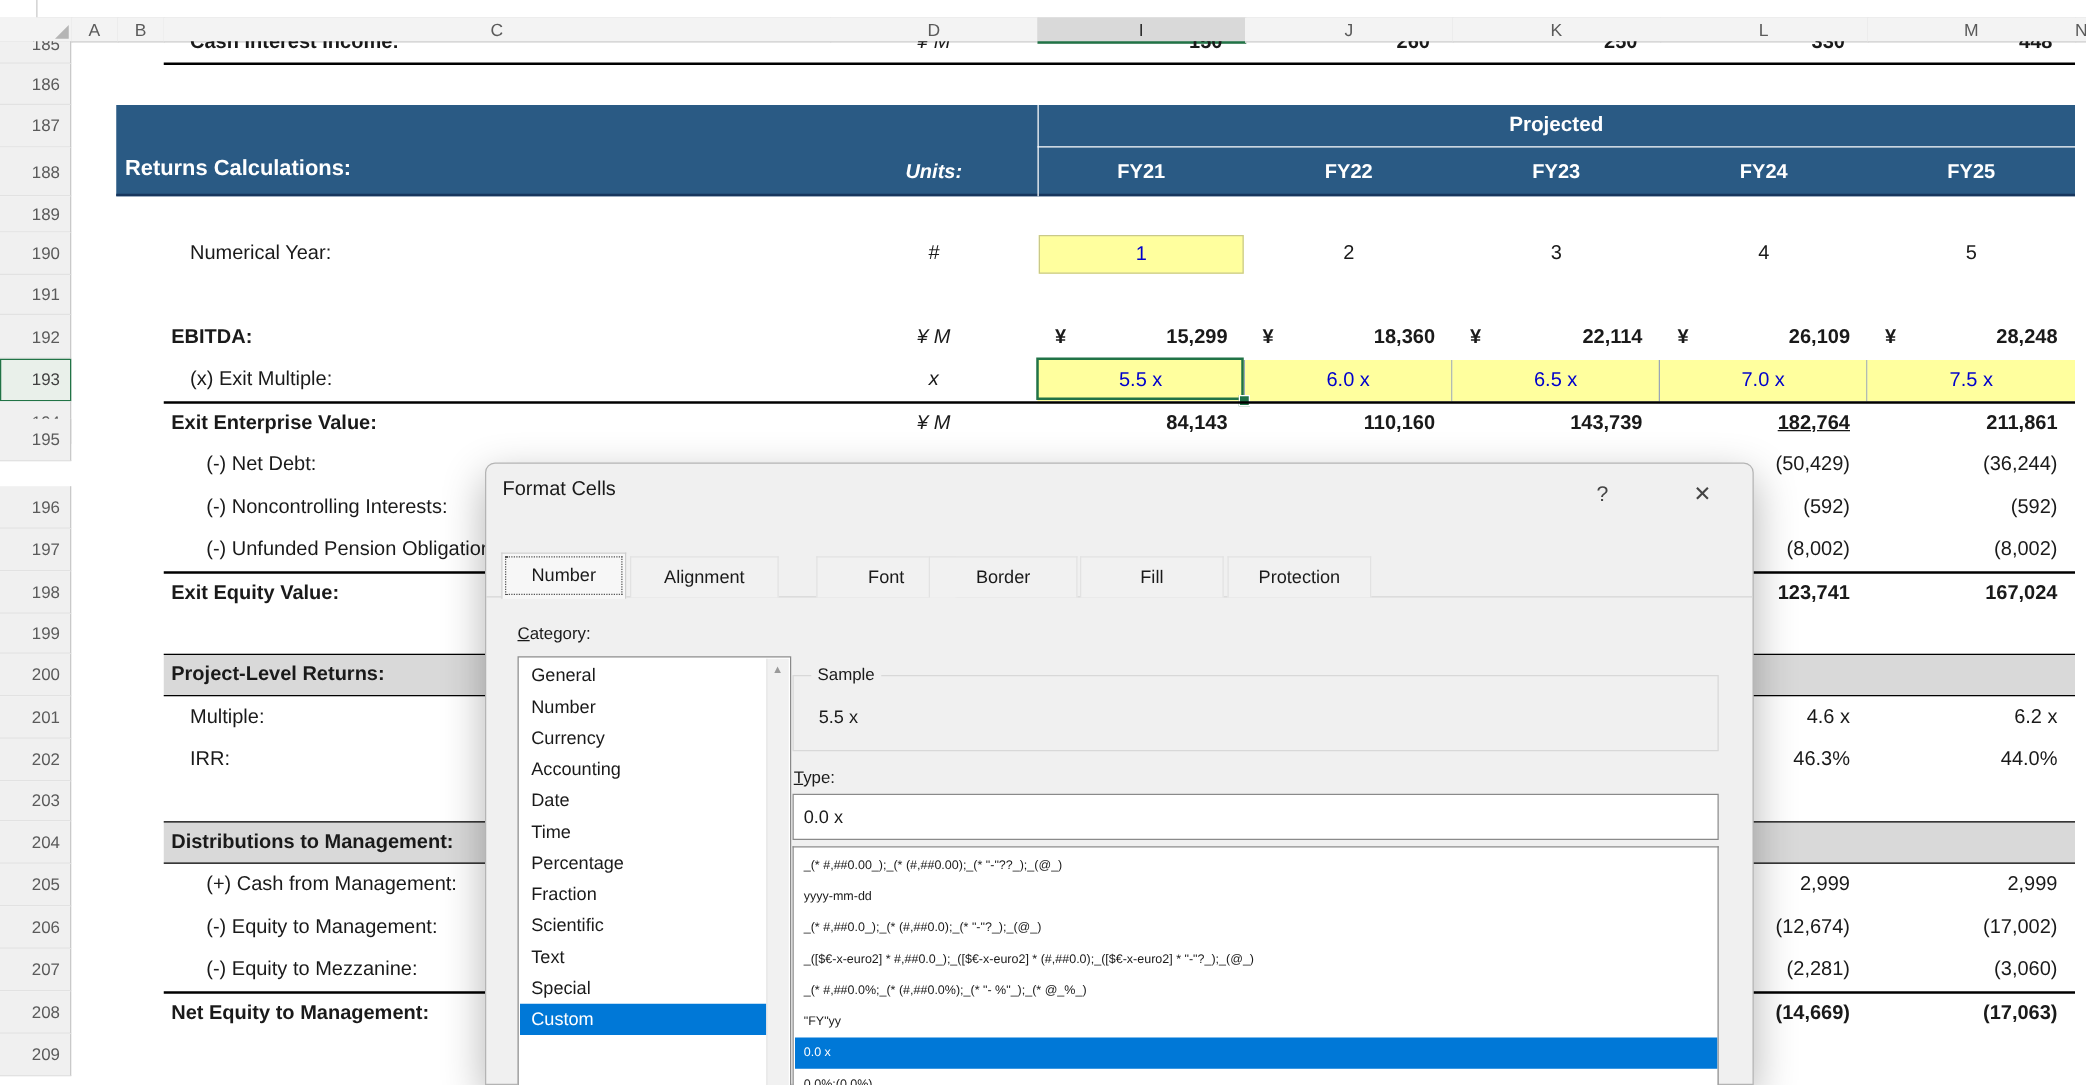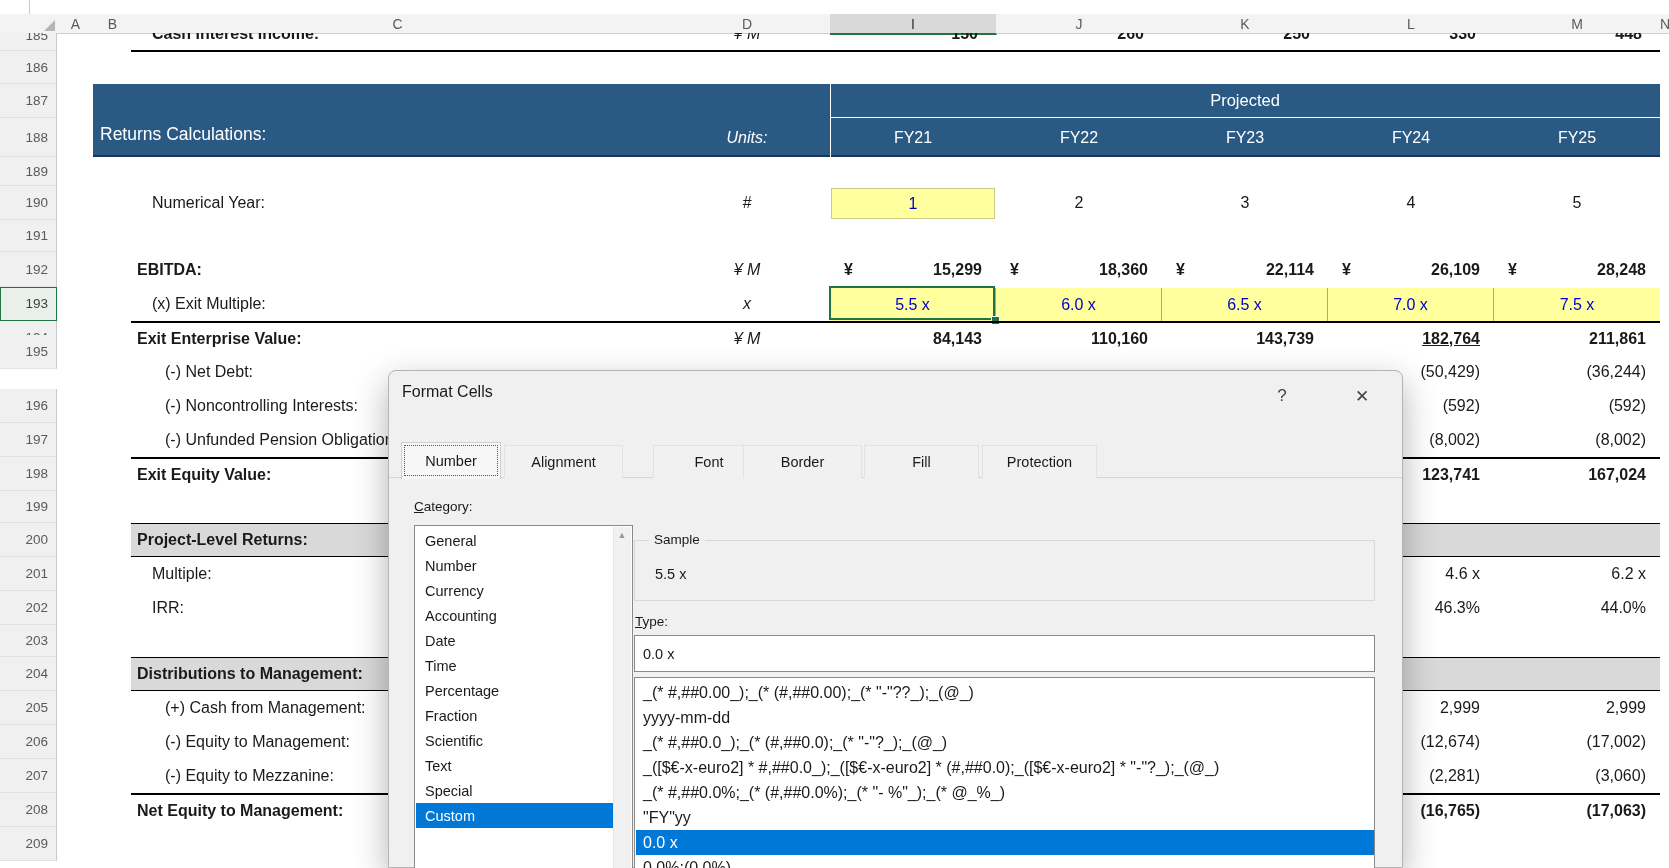--- a/index.html
+++ b/index.html
@@ -24,21 +24,21 @@
   .unit{justify-content:center;font-style:italic;}
   .num{justify-content:flex-end;}
   .ctr{justify-content:center;}
   .b{font-weight:bold;}
   .blue{color:#0000cc;}
   .line{background:#000;height:1.5px;}
   .band{background:#d9d9d9;border-top:1.5px solid #000;border-bottom:1.5px solid #000;box-sizing:border-box;}
   .acct{display:flex;align-items:center;justify-content:space-between;font-size:16px;font-weight:bold;}
   
   .bluband{background:#2a5a84;}
-  .wtxt{color:#fff;font-weight:normal;}
+  .wtxt{color:#fff;font-weight:bold;}
   
   .yel{background:#ffff9e;box-sizing:border-box;}
   
   .dlg{left:388px;top:370px;width:1015px;height:498px;background:#f0f0f0;border:1px solid #b4b4b4;
        border-radius:8px 8px 0 0;box-shadow:0 12px 34px rgba(0,0,0,.30);box-sizing:border-box;z-index:10;}
   .dlgtitle{left:13px;top:12px;font-size:16px;color:#1a1a1a;}
   .dlgbtn{top:14px;width:30px;height:22px;display:flex;align-items:center;justify-content:center;
           font-size:17px;color:#444;cursor:default;}
   .tabbar{left:0;top:71px;width:1013px;height:36px;border-bottom:1px solid #d5d5d5;box-sizing:border-box;}
   .tab{position:absolute;top:3px;height:33px;display:flex;align-items:center;justify-content:center;
@@ -51,21 +51,21 @@
            padding-left:9px;box-sizing:border-box;font-size:14.5px;}
   .catitem.sel{background:#0078d7;color:#fff;}
   .lscroll{position:absolute;right:1px;top:1px;width:17px;height:341px;background:#f1f1f1;border-left:1px solid #e6e6e6;}
   .lscroll .up{position:absolute;top:3px;left:0;width:16px;text-align:center;font-size:9px;color:#9a9a9a;}
   .groupbox{left:245px;top:169px;width:741px;height:61px;border:1px solid #d8d8d8;box-sizing:border-box;}
   .grouplab{left:260px;top:161px;background:#f0f0f0;padding:0 5px;font-size:13.5px;}
   .typeinput{left:245px;top:264px;width:741px;height:37px;background:#fff;border:1px solid #8a8a8a;box-sizing:border-box;
              display:flex;align-items:center;padding-left:8px;font-size:14.5px;}
   .typelist{left:245px;top:306px;width:741px;height:192px;background:#fff;border:1px solid #8a8a8a;border-bottom:none;box-sizing:border-box;overflow:hidden;}
   .fmtitem{position:absolute;left:1px;width:738px;height:25px;display:flex;align-items:center;
-           padding-left:7px;box-sizing:border-box;font-size:16px;white-space:pre;}
+           padding-left:7px;box-sizing:border-box;font-size:10px;white-space:pre;}
   .fmtitem.sel{background:#0078d7;color:#fff;}
   .clip{overflow:hidden;}
 </style>
 </head>
 <body>
 
 <div class="abs fbar"></div>
 <div class="abs namebox"></div>
 
 <div class="abs cornercell"></div>
@@ -216,21 +216,21 @@
 <div class="abs cellTxt num" style="left:1328px;top:691px;width:152px;height:34px;">2,999</div>
 <div class="abs cellTxt num" style="left:1494px;top:691px;width:152px;height:34px;">2,999</div>
 <div class="abs cellTxt lbl" style="left:165px;top:725px;width:430px;height:34px;">(-) Equity to Management:</div>
 <div class="abs cellTxt num" style="left:1328px;top:725px;width:152px;height:34px;">(12,674)</div>
 <div class="abs cellTxt num" style="left:1494px;top:725px;width:152px;height:34px;">(17,002)</div>
 <div class="abs cellTxt lbl" style="left:165px;top:759px;width:430px;height:34px;">(-) Equity to Mezzanine:</div>
 <div class="abs cellTxt num" style="left:1328px;top:759px;width:152px;height:34px;">(2,281)</div>
 <div class="abs cellTxt num" style="left:1494px;top:759px;width:152px;height:34px;">(3,060)</div>
 <div class="abs line" style="left:131px;top:793px;width:1529px;"></div>
 <div class="abs cellTxt lbl b" style="left:137px;top:794px;width:420px;height:33px;">Net Equity to Management:</div>
-<div class="abs cellTxt num b" style="left:1328px;top:794px;width:152px;height:33px;">(16,765)</div>
+<div class="abs cellTxt num b" style="left:1328px;top:794px;width:152px;height:33px;">(14,669)</div>
 <div class="abs cellTxt num b" style="left:1494px;top:794px;width:152px;height:33px;">(17,063)</div>
 
 <div class="abs dlg">
   <div class="abs dlgtitle">Format Cells</div>
   <div class="abs dlgbtn" style="left:878px;">?</div>
   <div class="abs dlgbtn" style="left:958px;">✕</div>
 
   <div class="abs tabbar">
     <div class="tab active" style="left:12px;width:100px;">Number</div>
     <div class="tab" style="left:115px;width:119px;">Alignment</div>

